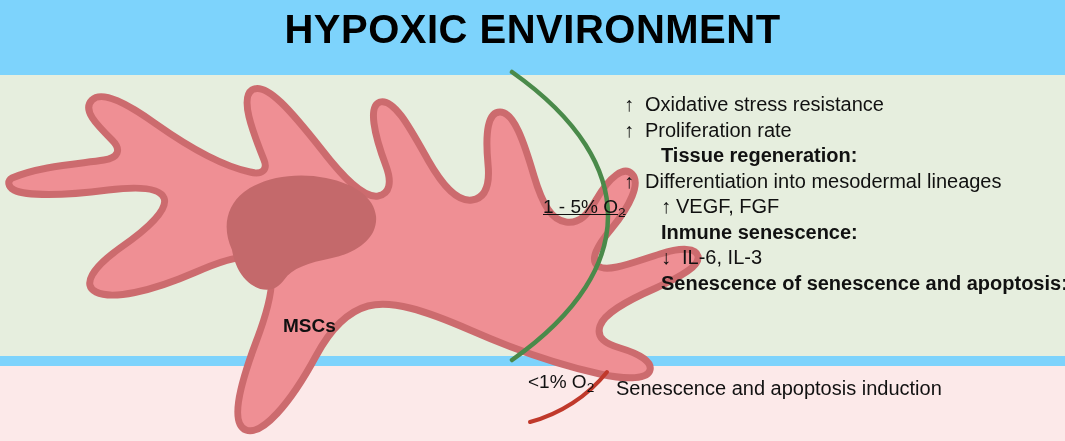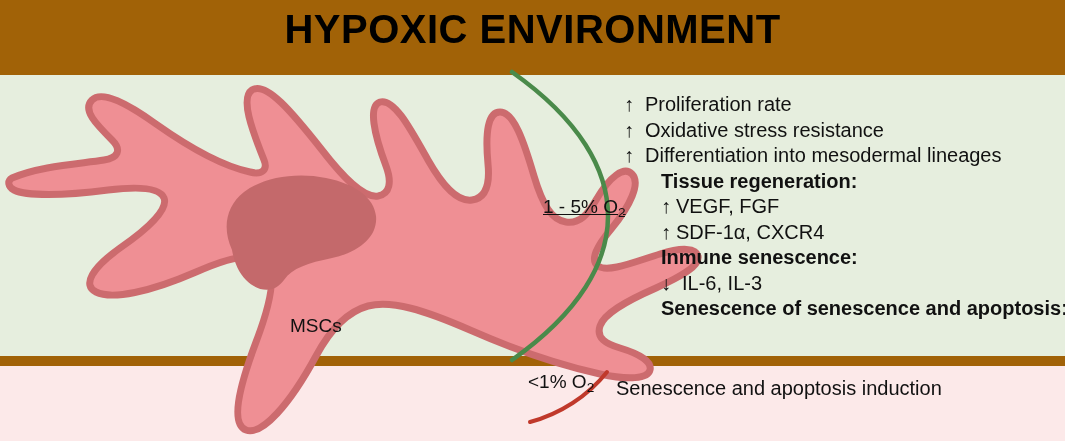--- a/index.html
+++ b/index.html
@@ -4,21 +4,21 @@
 <style>
   html, body {
     margin: 0;
     padding: 0;
     background: #ffffff;
   }
   #root {
     position: relative;
     width: 1065px;
     height: 441px;
-    background: #a16207;
+    background: #7dd3fc;
     overflow: hidden;
     font-family: "Liberation Sans", sans-serif;
   }
 
   
   #title {
     position: absolute;
     left: 0;
     top: 0;
     width: 1065px;
@@ -60,23 +60,24 @@
     overflow: visible;
   }
 
   
   .lbl {
     position: absolute;
     color: #111111;
     white-space: nowrap;
   }
   #label-msc {
-    left: 290px;
+    left: 283px;
     top: 315px;
     font-size: 19px;
+    font-weight: bold;
   }
   #label-o2-normoxia {
     left: 543px;
     top: 196px;
     font-size: 19px;
     text-decoration: underline;
   }
   #label-o2-anoxia {
     left: 500px;
     top: 371px;
@@ -186,24 +187,23 @@
 
   <div class="lbl" id="label-msc">MSCs</div>
 
   <div class="lbl" id="label-o2-normoxia"><span>1 - 5% O</span><span class="sub">2</span></div>
 
   <div class="lbl" id="label-o2-anoxia"><span>&lt;1% O</span><span class="sub">2</span></div>
 
   <div class="lbl" id="label-anoxia-outcome">Senescence and apoptosis induction</div>
 
   <div id="benefits">
+      <div class="blist-row"><span class="arrow gap">↑</span><span>Oxidative stress resistance</span></div>
       <div class="blist-row"><span class="arrow gap">↑</span><span>Proliferation rate</span></div>
-      <div class="blist-row"><span class="arrow gap">↑</span><span>Oxidative stress resistance</span></div>
+      <div class="blist-row bold indent"><span>Tissue regeneration:</span></div>
       <div class="blist-row"><span class="arrow gap">↑</span><span>Differentiation into mesodermal lineages</span></div>
-      <div class="blist-row bold indent"><span>Tissue regeneration:</span></div>
       <div class="blist-row indent"><span class="arrow">↑</span><span>VEGF, FGF</span></div>
-      <div class="blist-row indent"><span class="arrow">↑</span><span>SDF-1α, CXCR4</span></div>
       <div class="blist-row bold indent"><span>Inmune senescence:</span></div>
       <div class="blist-row indent"><span class="arrow gap">↓</span><span>IL-6, IL-3</span></div>
       <div class="blist-row bold indent"><span>Senescence of senescence and apoptosis:</span></div>
     </div>
 
 </div>
 
 </body></html>

